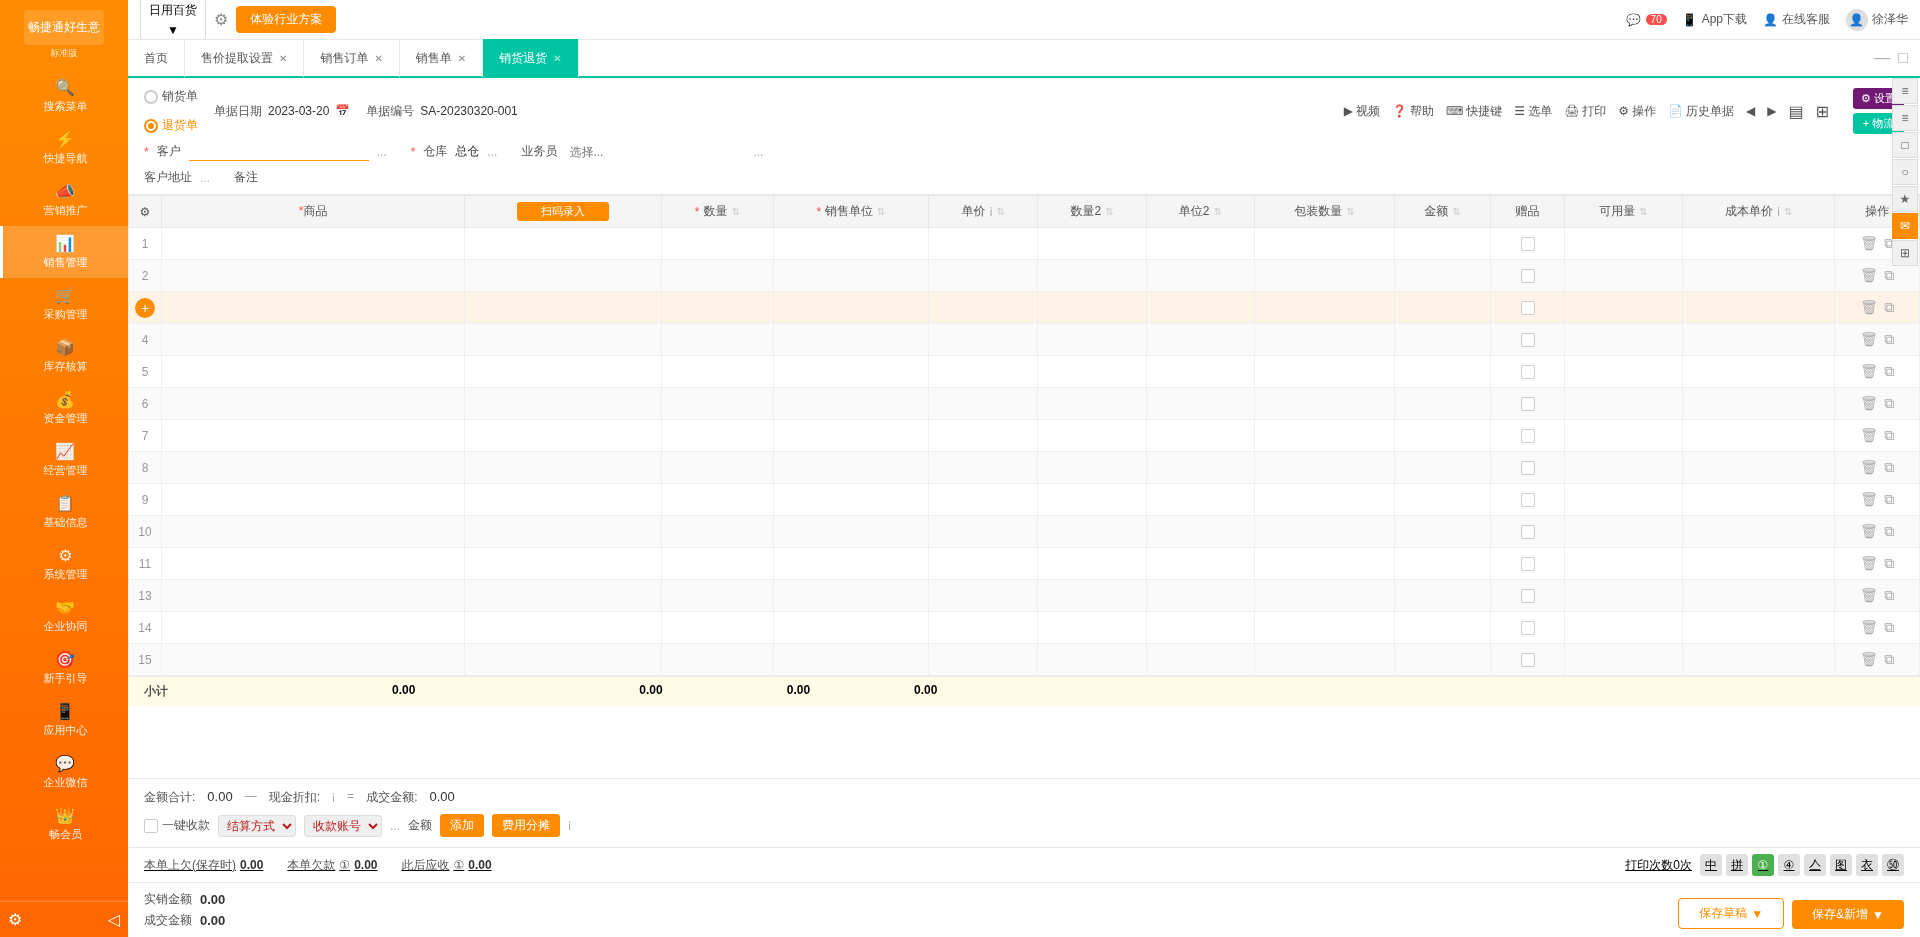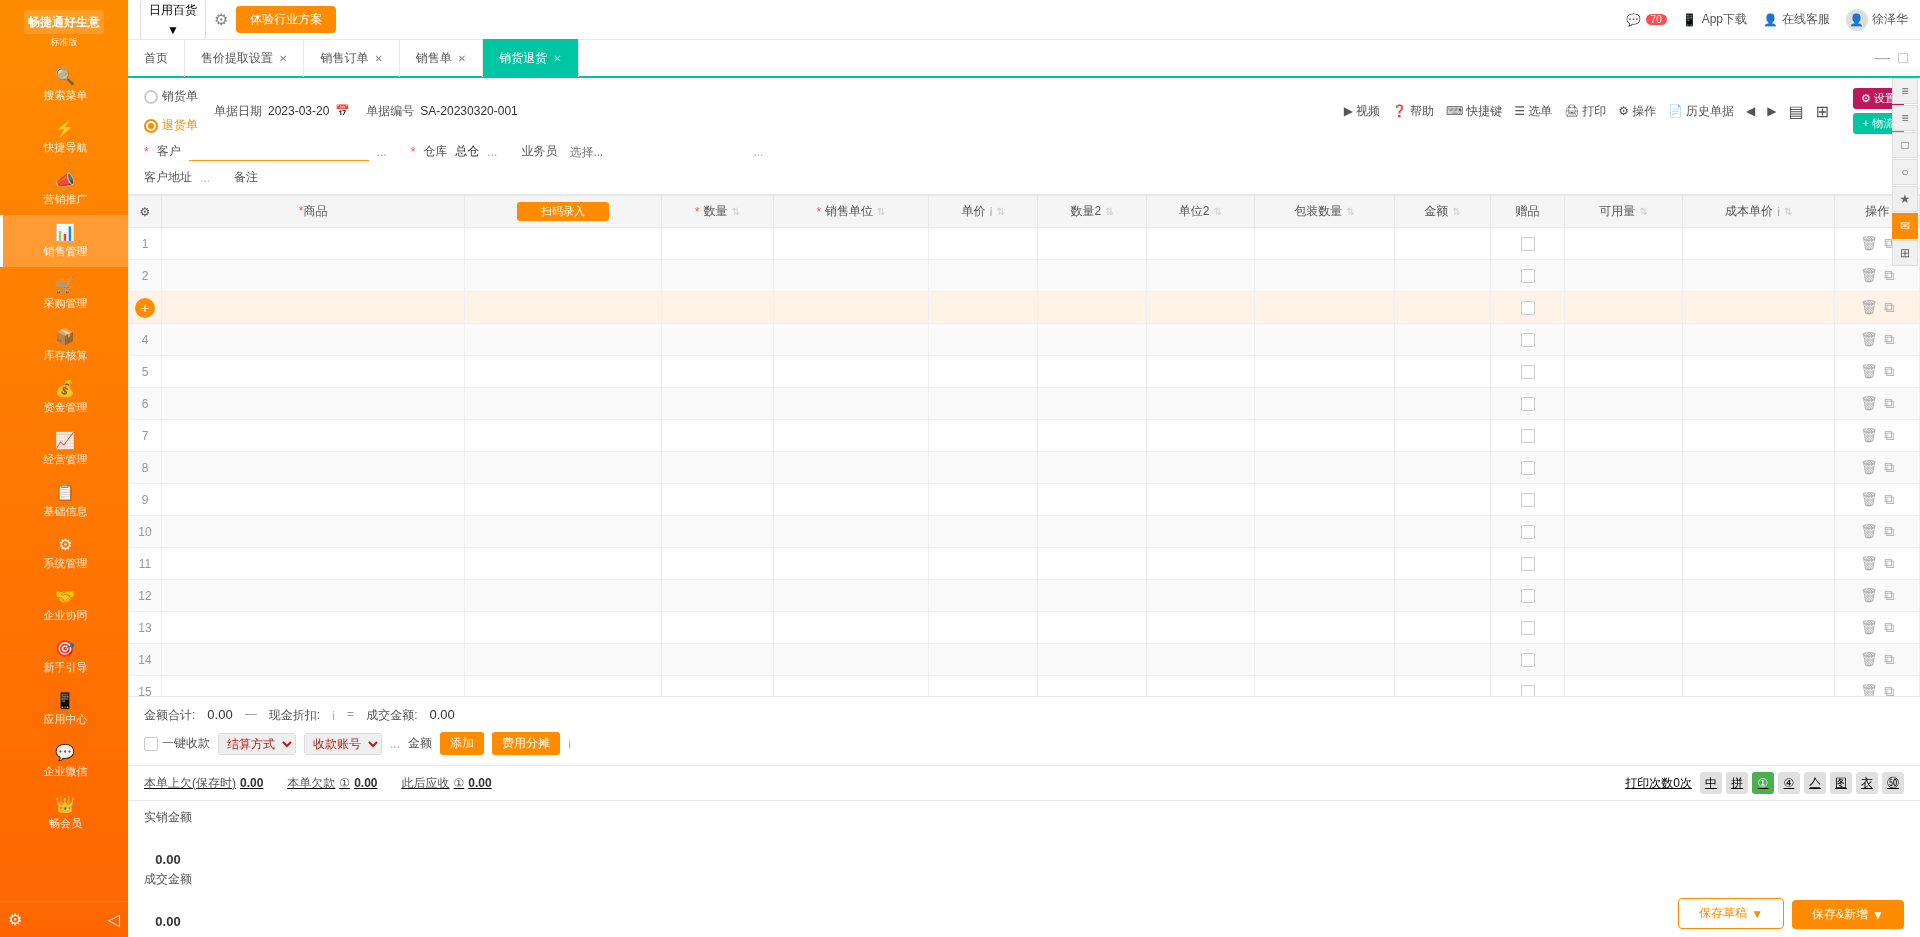--- a/index.html
+++ b/index.html
@@ -15,29 +15,29 @@
       height: 100%;
     }
     #sidebar-logo {
       padding: 10px 8px 6px;
       display: flex;
       flex-direction: column;
       align-items: center;
     }
     .logo-img {
       width: 80px;
-      height: 24px;
+      height: 35px;
       background: rgba(255,255,255,0.15);
       border-radius: 4px;
       display: flex;
       align-items: center;
       justify-content: center;
       color: #fff;
       font-size: 11px;
-      font-weight: bold;
+      font-weight: normal;
     }
     .logo-tag {
       font-size: 9px;
       color: rgba(255,255,255,0.8);
       margin-top: 2px;
     }
     .sidebar-nav {
       flex: 1;
       overflow-y: auto;
       padding: 4px 0;
@@ -162,21 +162,21 @@
       width: 6px; height: 6px;
       border-radius: 50%;
       background: #ff8c00;
     }
     .form-field { display: flex; align-items: center; gap: 6px; }
     .form-label { color: #555; white-space: nowrap; }
     .form-value { color: #333; }
     .header-actions { margin-left: auto; display: flex; gap: 12px; align-items: center; }
     .header-action-btn { display: flex; align-items: center; gap: 3px; color: #555; cursor: pointer; font-size: 12px; }
     .btn-orange-small {
-      background: #be185d;
+      background: #701a75;
       color: #fff;
       border: none;
       border-radius: 3px;
       padding: 3px 8px;
       cursor: pointer;
       font-size: 11px;
     }
     .btn-teal-small {
       background: #00c5a3;
       color: #fff;
@@ -349,21 +349,21 @@
       gap: 8px;
       align-items: flex-end;
       flex-shrink: 0;
     }
     .amount-summary {
       margin-right: auto;
       display: flex;
       flex-direction: column;
       gap: 4px;
     }
-    .amount-row { display: flex; align-items: center; gap: 26px; flex-direction: column; }
+    .amount-row { display: flex; align-items: center; gap: 8px; }
     .amount-label2 { color: #555; font-size: 12px; }
     .amount-val2 { color: #333; font-size: 13px; font-weight: bold; }
     .btn-save-draft {
       background: #fff;
       border: 1px solid #ff8c00;
       color: #ff8c00;
       border-radius: 4px;
       padding: 6px 20px;
       cursor: pointer;
       font-size: 13px;
@@ -989,45 +989,20 @@
     <td></td>
     <td></td>
     <td>
       <div class="action-icons">
         <span class="action-icon">🗑</span>
         <span class="action-icon">⧉</span>
       </div>
     </td>
   </tr>
             <tr>
-    <td class="td-num">12</td>
-    <td><input style="border: none; outline: none; width: 100%; background: transparent;"></td>
-    <td></td>
-    <td></td>
-    <td></td>
-    <td></td>
-    <td></td>
-    <td></td>
-    <td></td>
-    <td></td>
-    <td>
-      <div class="checkbox-cell">
-                  <div class="td-checkbox"></div>
-                </div>
-    </td>
-    <td></td>
-    <td></td>
-    <td>
-      <div class="action-icons">
-        <span class="action-icon">🗑</span>
-        <span class="action-icon">⧉</span>
-      </div>
-    </td>
-  </tr>
-            <tr>
     <td class="td-num">13</td>
     <td><input style="border: none; outline: none; width: 100%; background: transparent;"></td>
     <td></td>
     <td></td>
     <td></td>
     <td></td>
     <td></td>
     <td></td>
     <td></td>
     <td></td>

